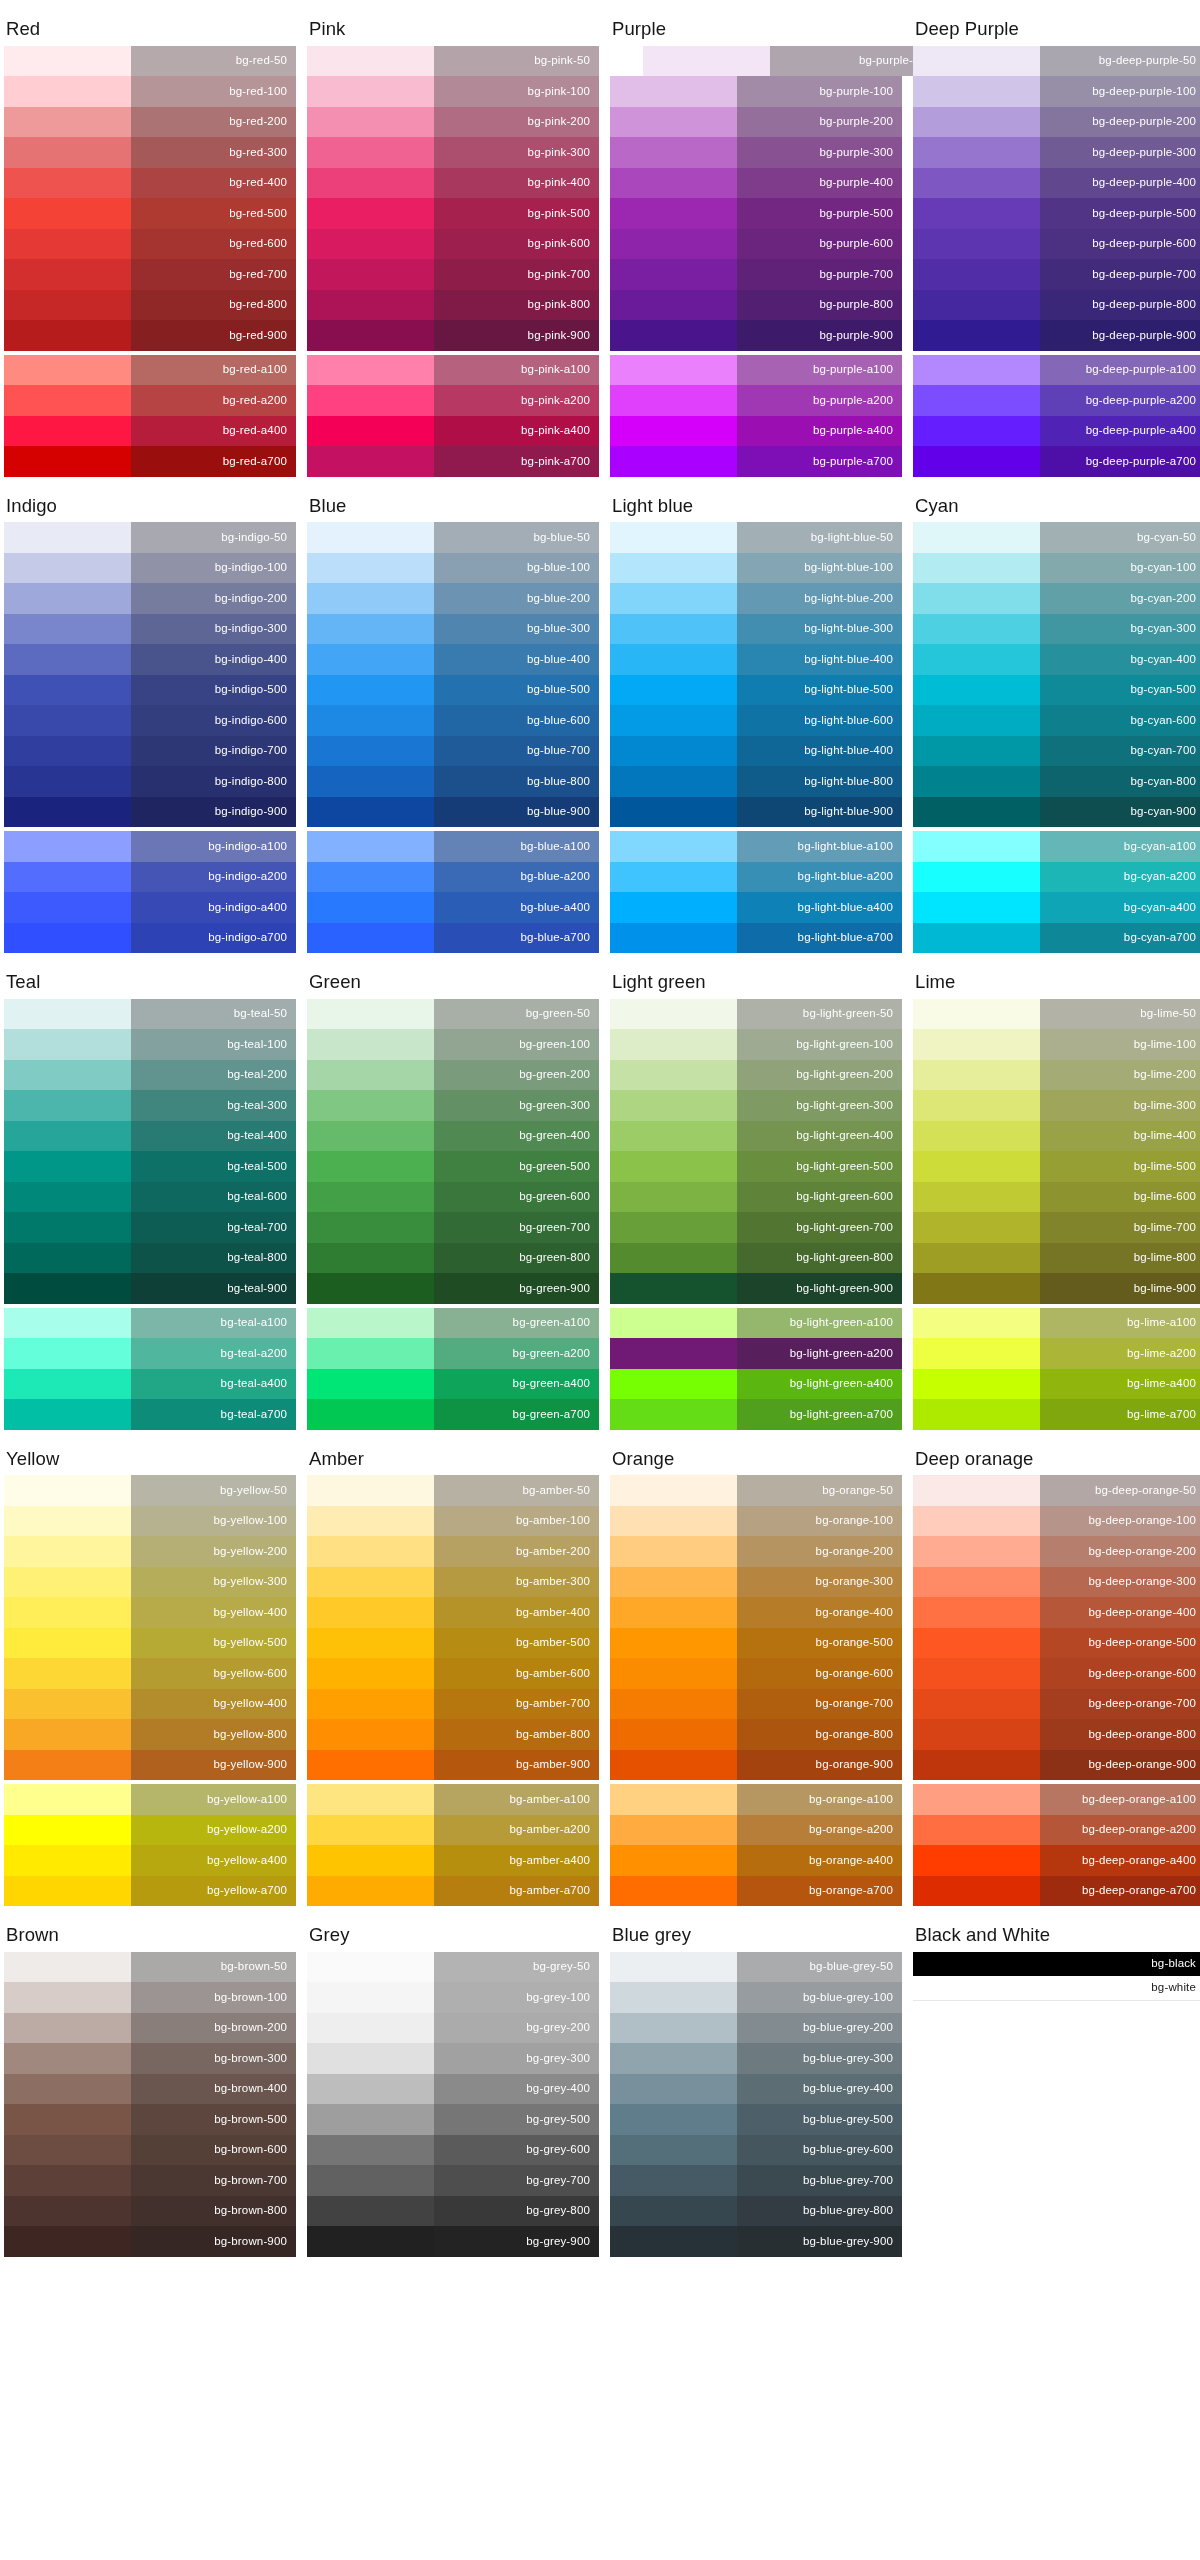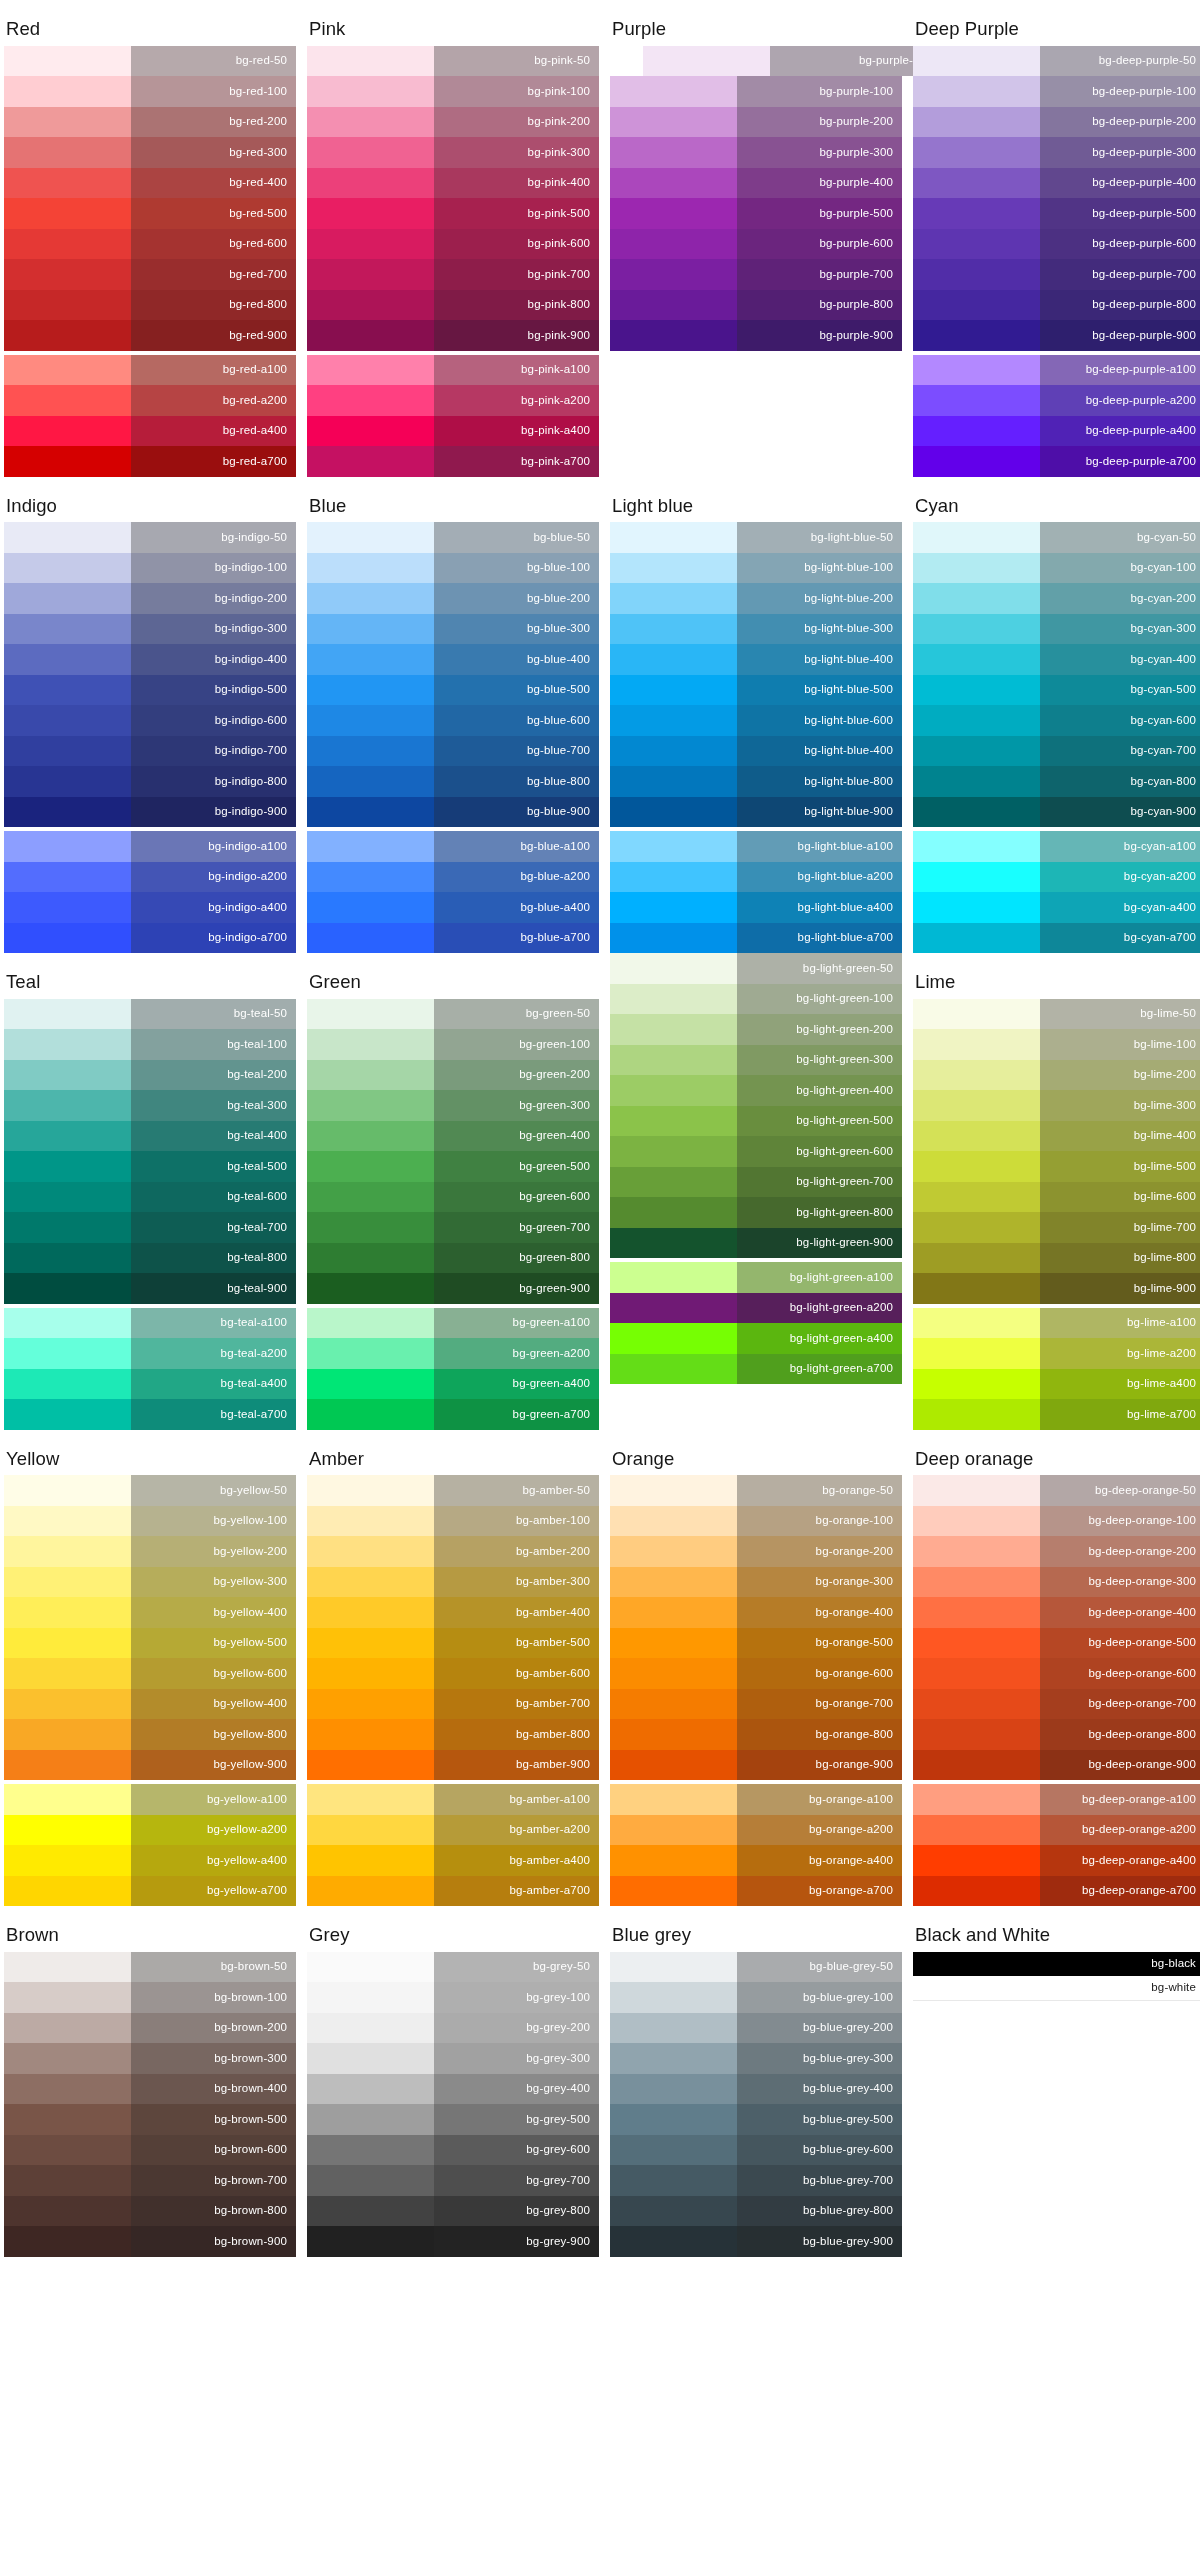--- a/index.html
+++ b/index.html
@@ -285,20 +285,42 @@
           <div class="overlay">
             <span class="label">bg-purple-800</span>
           </div>
         </div>
         <div class="swatch" style="background: rgb(74, 20, 140);">
           <div class="overlay">
             <span class="label">bg-purple-900</span>
           </div>
         </div>
       </div>
+      <div class="shade-block accent">
+        <div class="swatch" style="background: rgb(234, 128, 252);">
+          <div class="overlay">
+            <span class="label">bg-purple-a100</span>
+          </div>
+        </div>
+        <div class="swatch" style="background: rgb(224, 64, 251);">
+          <div class="overlay">
+            <span class="label">bg-purple-a200</span>
+          </div>
+        </div>
+        <div class="swatch" style="background: rgb(213, 0, 249);">
+          <div class="overlay">
+            <span class="label">bg-purple-a400</span>
+          </div>
+        </div>
+        <div class="swatch" style="background: rgb(170, 0, 255);">
+          <div class="overlay">
+            <span class="label">bg-purple-a700</span>
+          </div>
+        </div>
+      </div>
     </section>
     <section class="group">
       <h2 class="group-title">Deep Purple</h2>
       <div class="shade-block">
         <div class="swatch" style="background: rgb(237, 231, 246);">
           <div class="overlay">
             <span class="label">bg-deep-purple-50</span>
           </div>
         </div>
         <div class="swatch" style="background: rgb(209, 196, 233);">
@@ -826,20 +848,21 @@
           </div>
         </div>
         <div class="swatch" style="background: rgb(0, 200, 83);">
           <div class="overlay">
             <span class="label">bg-green-a700</span>
           </div>
         </div>
       </div>
     </section>
     <section class="group">
+      <h2 class="group-title">Light green</h2>
       <div class="shade-block">
         <div class="swatch" style="background: rgb(241, 248, 233);">
           <div class="overlay">
             <span class="label">bg-light-green-50</span>
           </div>
         </div>
         <div class="swatch" style="background: rgb(220, 237, 200);">
           <div class="overlay">
             <span class="label">bg-light-green-100</span>
           </div>

